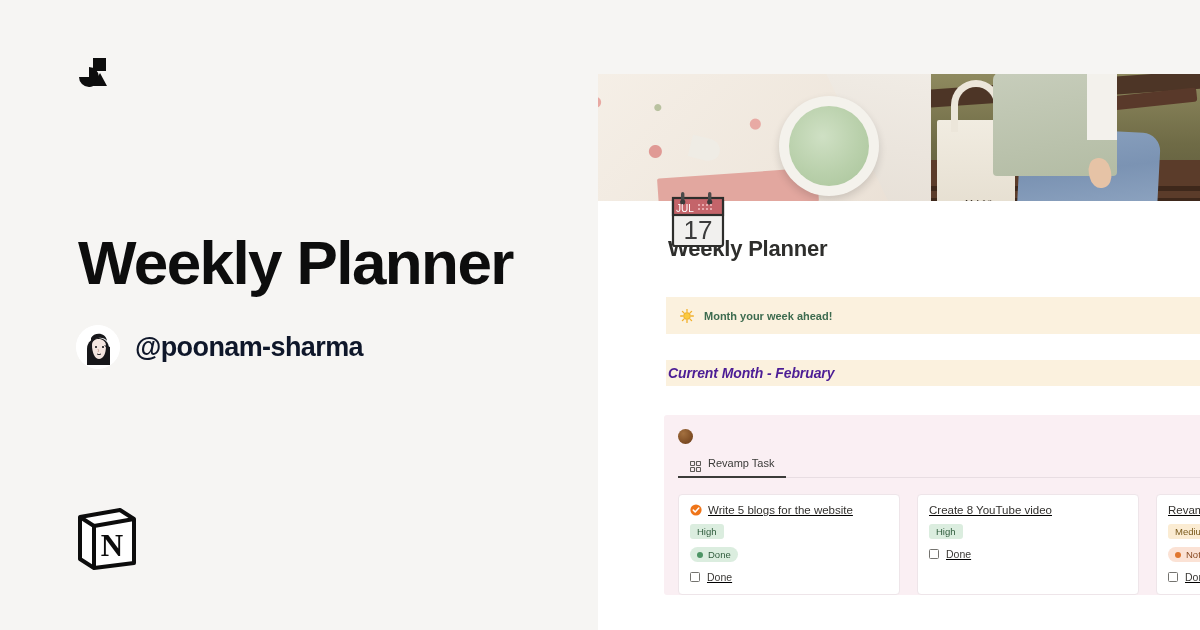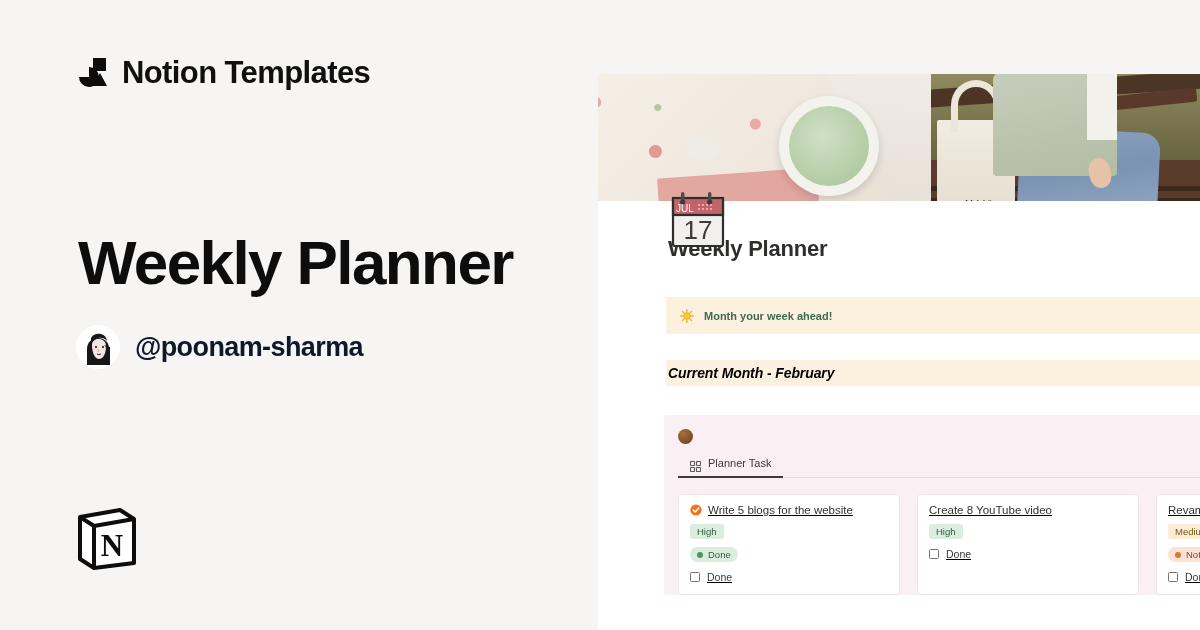--- a/index.html
+++ b/index.html
@@ -143,21 +143,21 @@
   .callout-emoji { width:14px; height:14px; display:block; }
   .callout-text { font-size:11px; font-weight:bold; color:#3d6b4f; }
 
   .month-band {
     margin-top:26px; margin-left:-2px;
     background:#fbf1de; height:26px;
     display:flex; align-items:center; padding-left:2px;
     width:calc(602px - 68px);
   }
   .month-text {
-    font-size:14px; font-weight:bold; font-style:italic; color:#000000;
+    font-size:14px; font-weight:bold; font-style:italic; color:#4c1d95;
     letter-spacing:-0.1px;
   }
 
   .db-wrap {
     margin-top:29px; margin-left:-4px;
     background:#faeff3; width:calc(602px - 64px);
     border-radius:3px; padding:14px 0 0 14px; min-height:140px;
   }
   .db-emoji { width:15px; height:15px; display:block; border-radius:50%;
     background:radial-gradient(circle at 35% 30%, #a3703f 0%, #7b4a22 70%, #5e3717 100%); }
@@ -207,21 +207,20 @@
 
     <div class="brand">
       <span class="brand-logo">
         <svg width="34" height="34" viewBox="0 0 34 34">
           <rect x="17" y="3" width="13" height="13" fill="#0d0d0d"></rect>
           <path d="M3 22 a10 10 0 0 0 10 10 V22 Z" fill="#0d0d0d" transform="rotate(-90 13 22)"></path>
           <path d="M13 22 m-10 0 a10 10 0 1 0 10 -10 l0 10 Z" fill="#0d0d0d"></path>
           <path d="M24 18 L31 31 L17 31 Z" fill="#0d0d0d"></path>
         </svg>
       </span>
-      <span class="brand-title">Notion Templates</span>
     </div>
 
     <h1 class="big-title">Weekly Planner</h1>
 
     <div class="author">
       <span class="avatar">
         <svg width="44" height="44" viewBox="0 0 44 44">
           <circle cx="22" cy="22" r="22" fill="#ffffff"></circle>
           <path d="M11 24 C11 10 33 9 33 24 L33 40 L11 40 Z" fill="#17171a"></path>
           <path d="M16 20 C16 12 30 12 30 21 C30 29 27 34 23 34 C19 34 16 28 16 20 Z" fill="#f4e6e0"></path>
@@ -338,21 +337,21 @@
         <div class="db-tabs">
           <div class="db-tab">
             <span class="grid-icon">
               <svg width="11" height="11" viewBox="0 0 11 11">
                 <rect x="0.5" y="0.5" width="4" height="4" rx="0.6" fill="none" stroke="#5c5a57" stroke-width="1.1"></rect>
                 <rect x="6.5" y="0.5" width="4" height="4" rx="0.6" fill="none" stroke="#5c5a57" stroke-width="1.1"></rect>
                 <rect x="0.5" y="6.5" width="4" height="4" rx="0.6" fill="none" stroke="#5c5a57" stroke-width="1.1"></rect>
                 <rect x="6.5" y="6.5" width="4" height="4" rx="0.6" fill="none" stroke="#5c5a57" stroke-width="1.1"></rect>
               </svg>
             </span>
-            <span class="db-tab-label">Planner Task</span>
+            <span class="db-tab-label">Revamp Task</span>
           </div>
         </div>
 
         <div class="cards">
 
           <div class="card">
             <div class="card-title">
               <span class="check-emoji">
                 <svg width="12" height="12" viewBox="0 0 12 12">
                   <circle cx="6" cy="6" r="5.6" fill="#ef7519"></circle>

